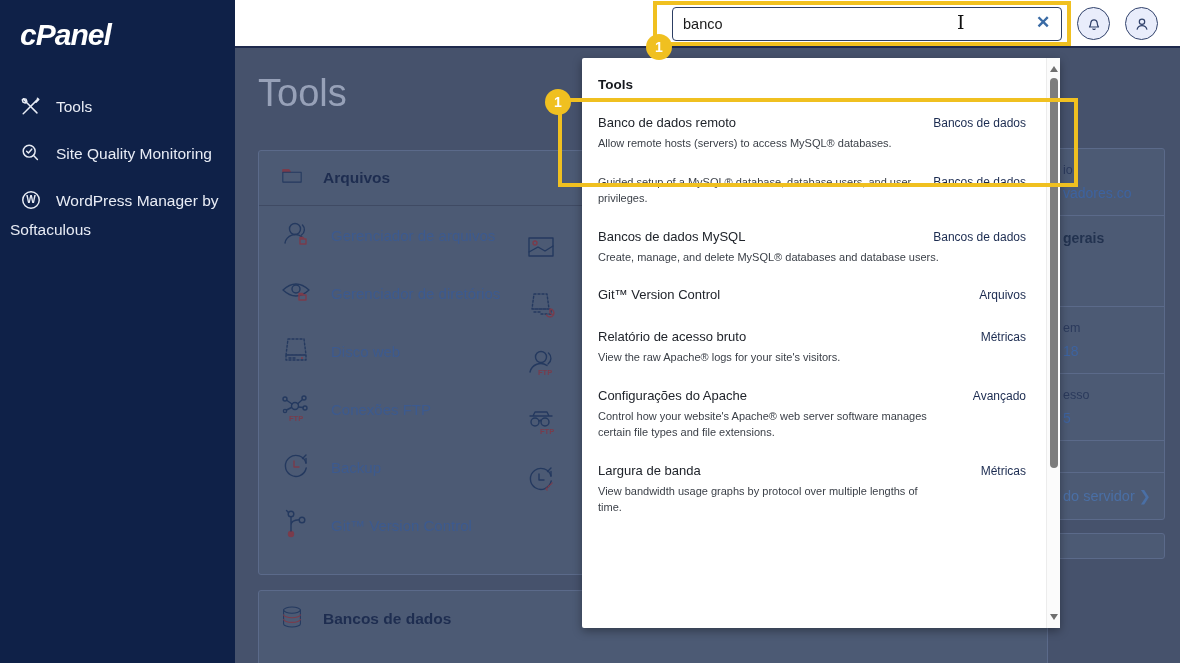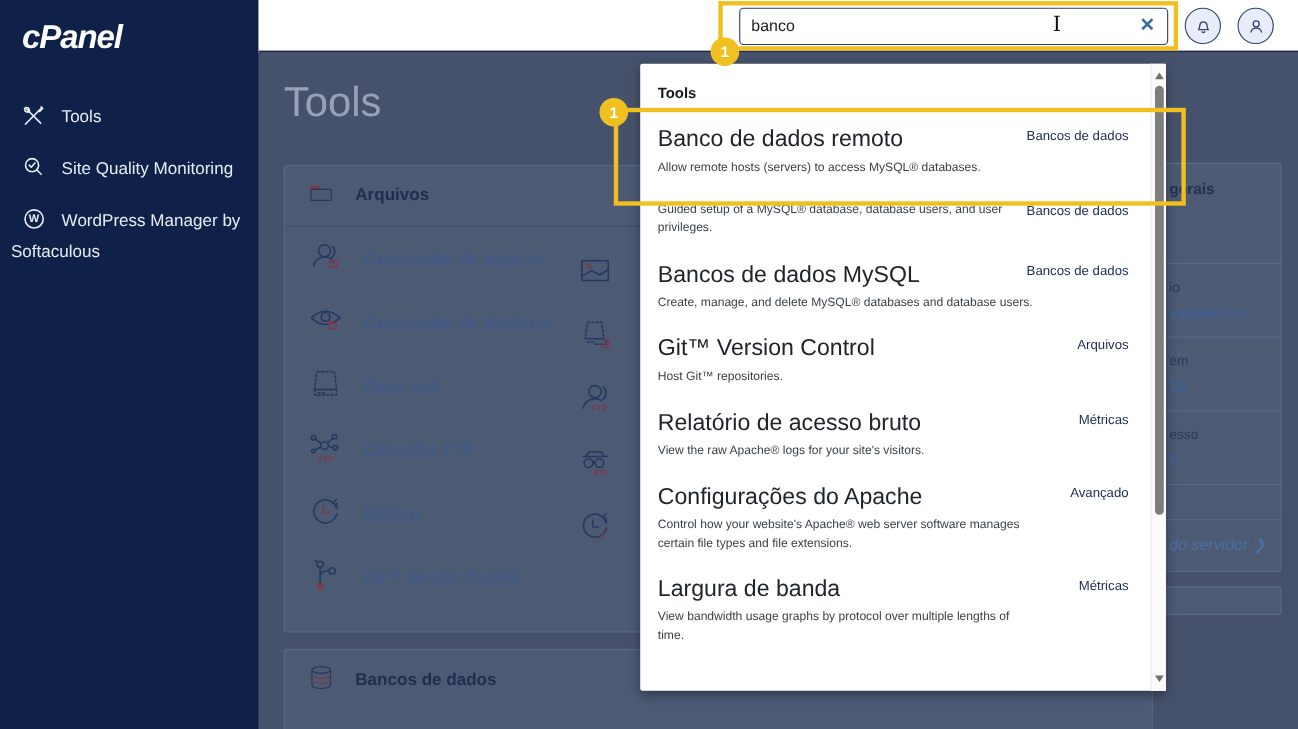--- a/index.html
+++ b/index.html
@@ -36,34 +36,34 @@
   .tico .st { stroke:#24395f; fill:none; }
   .tico .ac { stroke:#7a3b4b; fill:none; }
   .tico .acf { fill:#7a3b4b; stroke:none; }
   .tico text { font-size:7.5px; font-weight:bold; fill:#7a3b4b; stroke:none; }
   .hico svg { width:26px; height:26px; }
 
   
   .rail { position:absolute; left:1005px; top:148px; width:160px; z-index:2; }
   .rail-card { background:#4c5a74; border:1px solid #5b6a8a; border-radius:3px; }
   .rail-sec { padding:14px 8px 14px 57px; border-bottom:1px solid #5b6a8a; }
-  .rail-sec:last-child { border-bottom:none;font-style:italic; }
+  .rail-sec:last-child { border-bottom:none; }
   .rail-head { font-size:14px; font-weight:bold; color:#22324f; padding-bottom:60px; }
   .rail-label { font-size:12.5px; color:#2b3a5c; margin-bottom:8px; }
   .rail-value { font-size:14px; color:#3d63a0; }
   .rail-dark  { font-size:14px; color:#22304f; }
   .rail-link { font-size:14.5px; color:#4a6fa5; cursor:pointer; }
   .rail-empty { height:32px; }
   .rail-card2 { margin-top:13px; height:26px; }
 
   
   .dropdown { position:absolute; left:582px; top:58px; width:478px; height:570px; background:#ffffff; z-index:40; border-radius:2px; box-shadow:0 3px 10px rgba(0,0,0,.35); overflow:hidden; }
   .dd-head { font-size:13.5px; font-weight:bold; color:#15181d; padding:19px 16px 12px 16px; }
   .dd-item { position:relative; padding:11px 120px 11px 16px; cursor:pointer; }
-  .dd-title { font-size:21px; color:#20242b; margin-bottom:5px; }
+  .dd-title { font-size:13px; color:#20242b; margin-bottom:5px; }
   .dd-desc { font-size:11px; color:#3a3f47; line-height:1.5; max-width:345px; }
   .dd-cat { position:absolute; top:12px; right:34px; font-size:12px; color:#1b2b50; }
 
   
   .dd-scroll { position:absolute; left:1046px; top:58px; width:14px; height:570px; background:#fbfbfb; z-index:41; border-left:1px solid #ececec; }
   .dd-scroll .arr-up, .dd-scroll .arr-dn { position:absolute; left:3px; width:0; height:0; border-left:4.5px solid transparent; border-right:4.5px solid transparent; }
   .arr-up { top:8px; border-bottom:6px solid #6f6f6f; }
   .arr-dn { bottom:8px; border-top:6px solid #6f6f6f; }
   .dd-thumb { position:absolute; left:2.5px; top:20px; width:8px; height:390px; background:#7d7d7d; border-radius:4px; }
 
@@ -243,25 +243,25 @@
           <path class="st" d="M6 8 v18 c0 2.2 5 4 11 4 s11-1.8 11-4 v-18"></path>
           <path class="ac" d="M6 14 c0 2.2 5 4 11 4 s11-1.8 11-4 M6 20 c0 2.2 5 4 11 4 s11-1.8 11-4"></path>
         </svg></span>
         <span>Bancos de dados</span>
       </div>
     </div>
   </div>
 
   <div class="rail">
     <div class="rail-card">
-      <div class="rail-sec rail-head">gerais</div>
       <div class="rail-sec">
         <div class="rail-label">io</div>
         <div class="rail-value">vadores.co</div>
       </div>
+      <div class="rail-sec rail-head">gerais</div>
       <div class="rail-sec">
         <div class="rail-label">em</div>
         <div class="rail-value">18</div>
       </div>
       <div class="rail-sec">
         <div class="rail-label">esso</div>
         <div class="rail-value">5</div>
       </div>
       <div class="rail-sec rail-empty"></div>
       <div class="rail-sec">
@@ -283,21 +283,20 @@
       <div class="dd-desc">Guided setup of a MySQL® database, database users, and user privileges.</div>
       <div class="dd-cat">Bancos de dados</div>
     </div>
     <div class="dd-item">
       <div class="dd-title">Bancos de dados MySQL</div>
       <div class="dd-desc">Create, manage, and delete MySQL® databases and database users.</div>
       <div class="dd-cat">Bancos de dados</div>
     </div>
     <div class="dd-item">
       <div class="dd-title">Git™ Version Control</div>
-      <div class="dd-desc">Host Git™ repositories.</div>
       <div class="dd-cat">Arquivos</div>
     </div>
     <div class="dd-item">
       <div class="dd-title">Relatório de acesso bruto</div>
       <div class="dd-desc">View the raw Apache® logs for your site's visitors.</div>
       <div class="dd-cat">Métricas</div>
     </div>
     <div class="dd-item">
       <div class="dd-title">Configurações do Apache</div>
       <div class="dd-desc">Control how your website's Apache® web server software manages certain file types and file extensions.</div>

